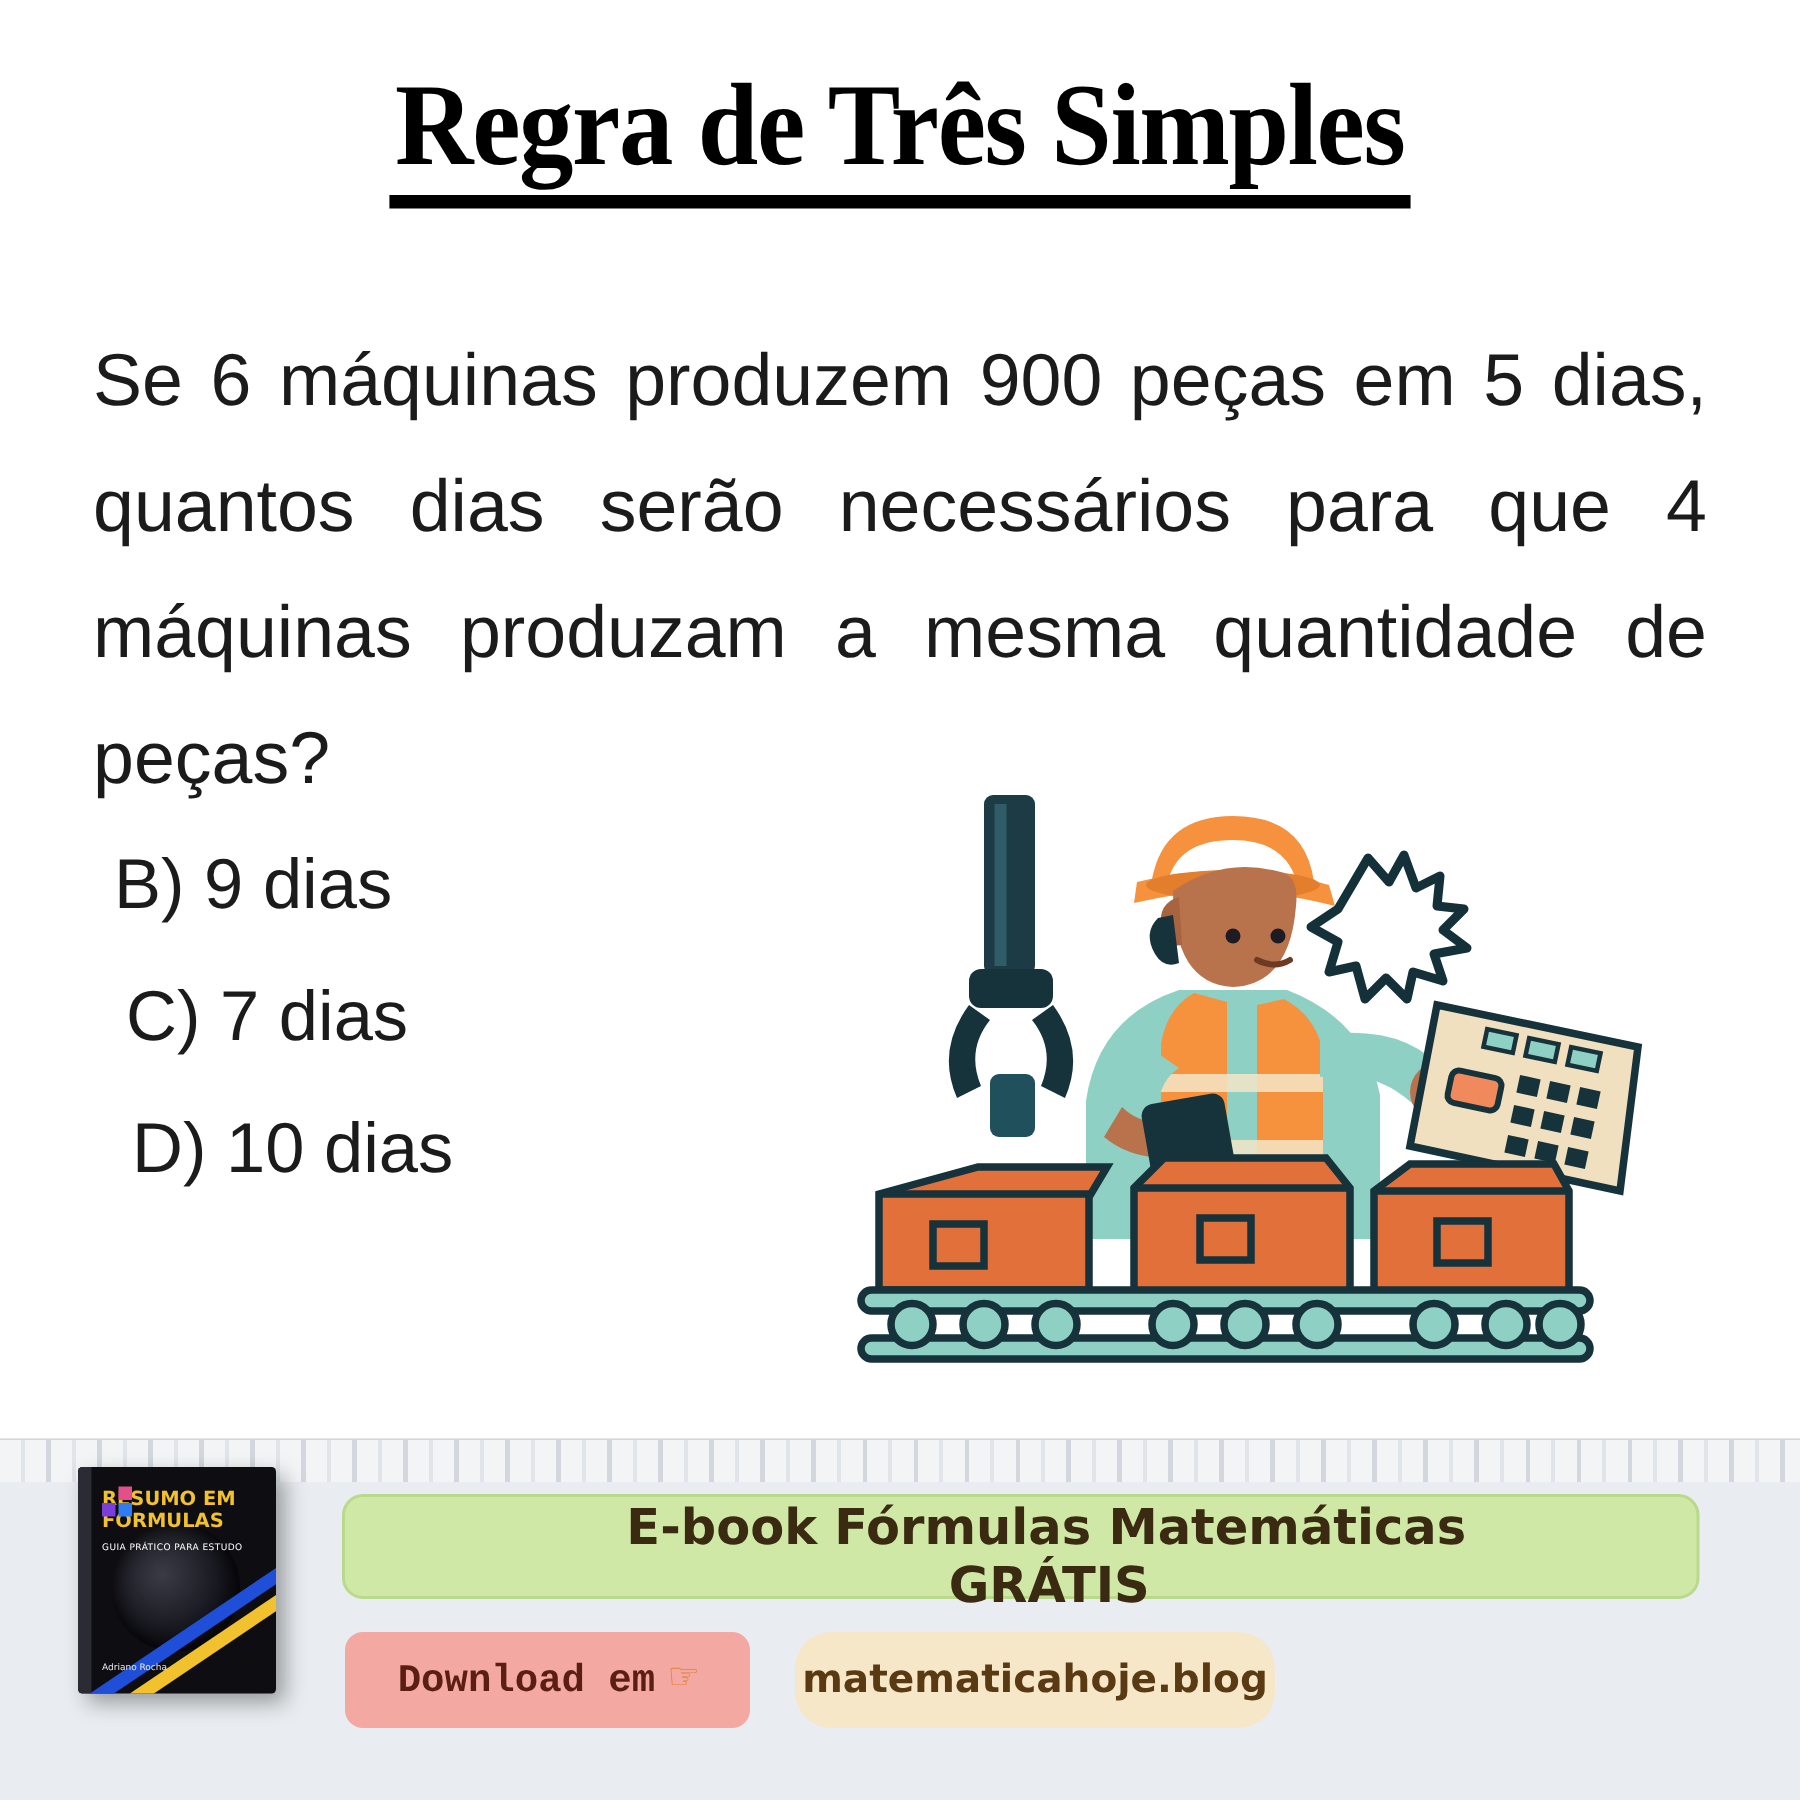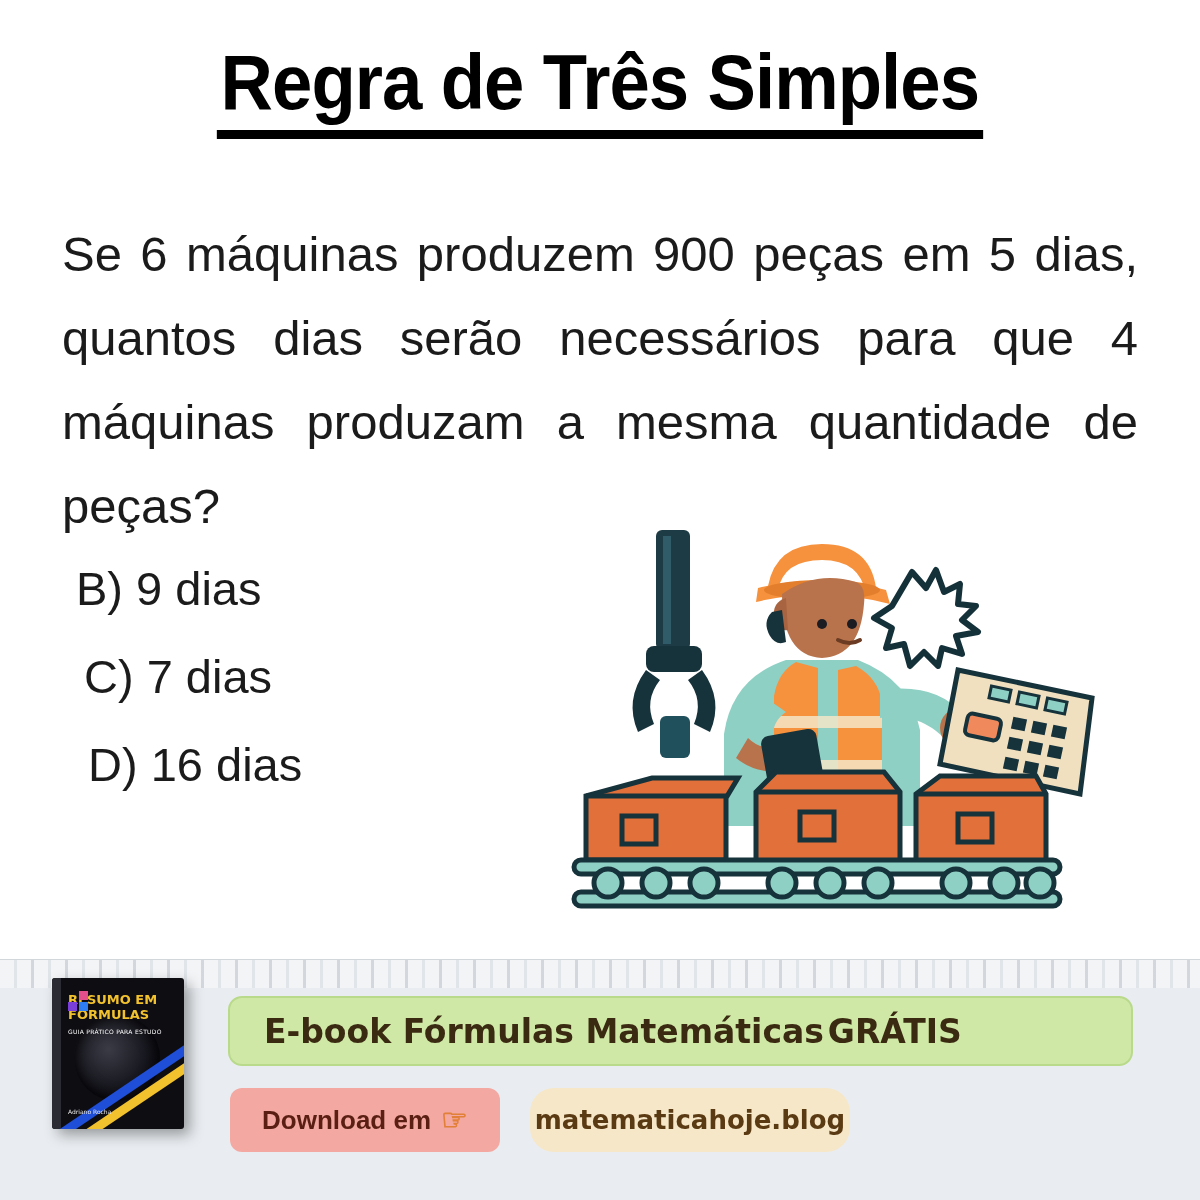--- a/index.html
+++ b/index.html
@@ -16,21 +16,21 @@
     color: #111111;
   }
 
   
   .title {
     position: absolute;
     top: 42px;
     left: 0;
     width: 1200px;
     text-align: center;
-    font-family: Liberation Sans, sans-serif;
+    font-family: Liberation Serif, serif;
     font-weight: 700;
     font-size: 78px;
     letter-spacing: -1px;
     color: #000000;
     line-height: 1.05;
   }
   .title span {
     display: inline-block;
     border-bottom: 9px solid #000000;
     padding: 0 4px 6px 4px;
@@ -119,40 +119,41 @@
     border: 2px solid #b9d98b;
     border-radius: 14px;
     display: flex;
     align-items: center;
     padding-left: 34px;
     box-sizing: border-box;
     font-size: 33px;
     font-weight: 700;
     color: #3b2a12;
     font-family: "DejaVu Sans", sans-serif;
+    flex-direction: column;
   }
   .banner-headline .plain { font-weight: 600; }
   .banner-headline .strong { font-weight: 800; margin-left: 4px; }
 
   .pill-download {
     position: absolute;
     left: 2px;
     top: 92px;
     width: 270px;
     height: 64px;
     background: #f3a9a2;
     border-radius: 12px;
     display: flex;
     align-items: center;
     justify-content: center;
     gap: 10px;
     font-size: 26px;
     font-weight: 800;
     color: #5a1f12;
-    font-family: Liberation Sans, sans-serif;
+    font-family: Liberation Mono, monospace;
   }
   .hand-icon {
     font-size: 30px;
     color: #e2803a;
     line-height: 1;
   }
   .pill-url {
     position: absolute;
     left: 302px;
     top: 92px;
@@ -247,21 +248,21 @@
 
 <div class="title">
   <span>Regra de Três Simples</span>
 </div>
 
 <div class="question">Se 6 máquinas produzem 900 peças em 5 dias, quantos dias serão necessários para que 4 máquinas produzam a mesma quantidade de peças?</div>
 
 <div class="options">
   <div class="opt indent-1">B) 9 dias</div>
   <div class="opt indent-2">C) 7 dias</div>
-  <div class="opt indent-3">D) 16 dias</div>
+  <div class="opt indent-3">D) 10 dias</div>
 </div>
 
 <div class="illustration">
   <svg viewBox="0 0 540 400" width="540" height="400" xmlns="http://www.w3.org/2000/svg">
 
     <g>
       <rect x="96" y="10" width="34" height="120" rx="6" fill="#1d3b45"></rect>
       <rect x="103" y="16" width="8" height="108" fill="#2f5c68"></rect>
       <rect x="86" y="126" width="56" height="26" rx="8" fill="#16323b"></rect>
       <path d="M86 150 q-22 30 -8 62 l16 -8 q-10 -24 6 -44 z" fill="#16323b"></path>

